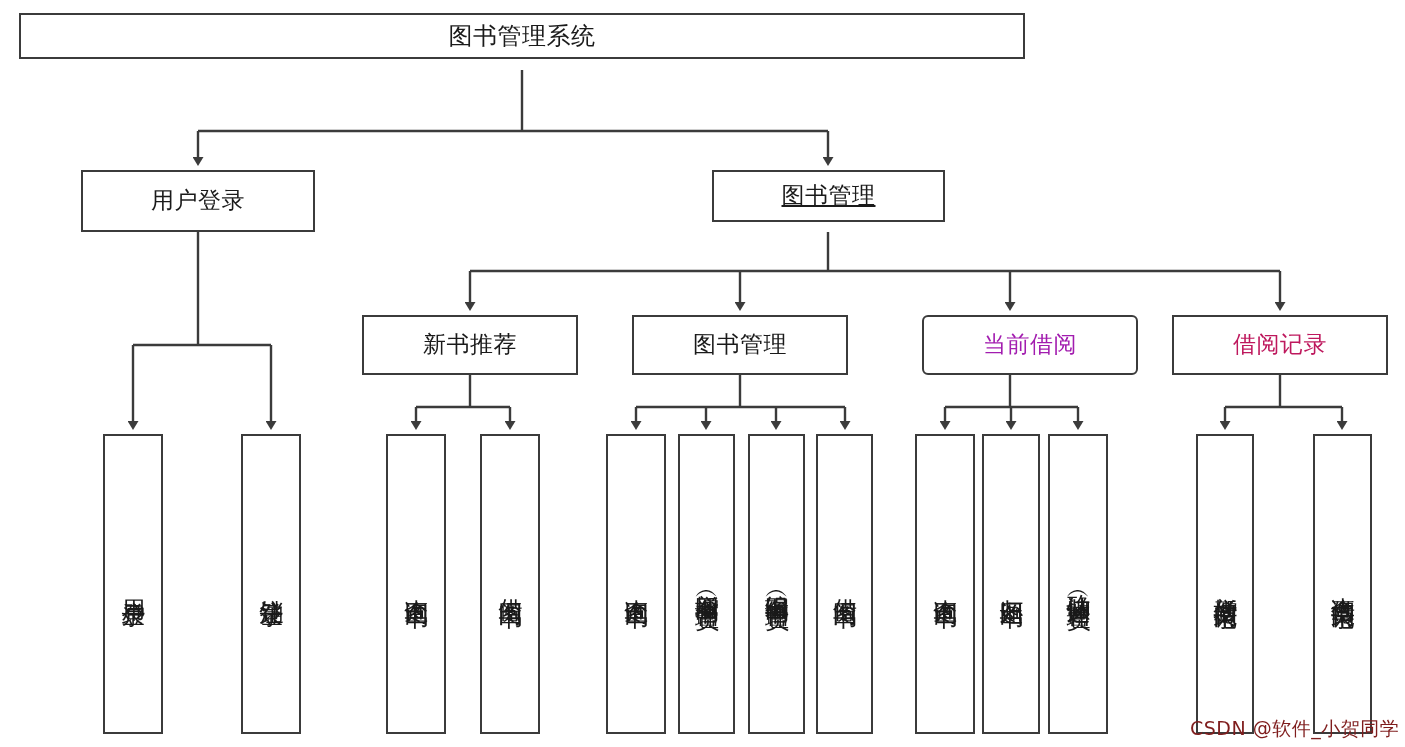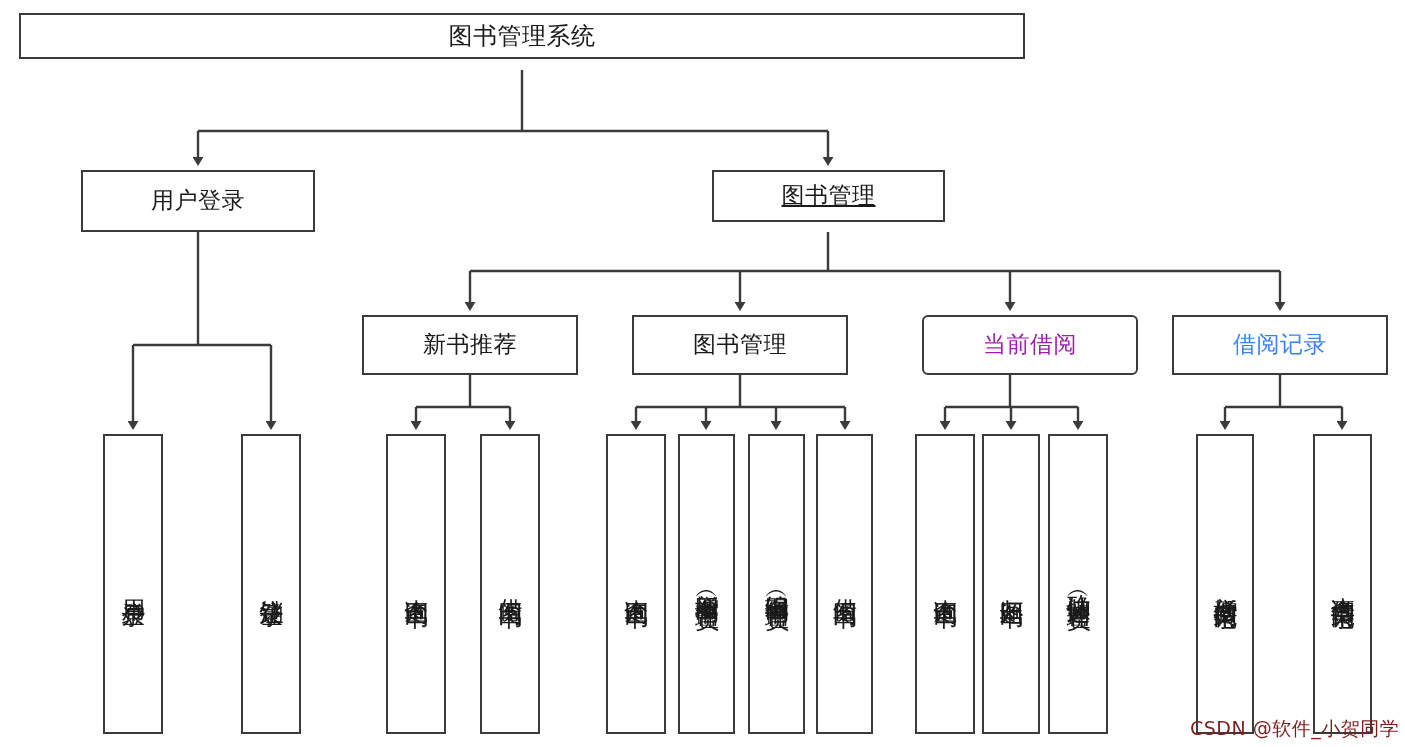--- a/index.html
+++ b/index.html
@@ -141,21 +141,21 @@
 
   <div class="node horiz" id="node-l2-0" style="left: 362px; top: 315px; width: 216px; height: 60px; border-color: rgb(59, 59, 59); background: rgb(255, 255, 255); color: rgb(26, 26, 26);">
     <span class="node-label">新书推荐</span>
   </div>
   <div class="node horiz" id="node-l2-1" style="left: 632px; top: 315px; width: 216px; height: 60px; border-color: rgb(59, 59, 59); background: rgb(255, 255, 255); color: rgb(26, 26, 26);">
     <span class="node-label">图书管理</span>
   </div>
   <div class="node horiz" id="node-l2-2" style="left: 922px; top: 315px; width: 216px; height: 60px; border-color: rgb(59, 59, 59); background: rgb(255, 255, 255); color: #a21caf; border-radius: 6px;">
     <span class="node-label">当前借阅</span>
   </div>
-  <div class="node horiz" id="node-l2-3" style="left: 1172px; top: 315px; width: 216px; height: 60px; border-color: rgb(59, 59, 59); background: rgb(255, 255, 255); color: #3b82f6;">
+  <div class="node horiz" id="node-l2-3" style="left: 1172px; top: 315px; width: 216px; height: 60px; border-color: rgb(59, 59, 59); background: rgb(255, 255, 255); color: #be185d;">
     <span class="node-label">借阅记录</span>
   </div>
 
   <div class="node vert" id="node-leaf-0" style="left: 103px; top: 434px; width: 60px; height: 300px; border-color: rgb(59, 59, 59); background: rgb(255, 255, 255); color: rgb(26, 26, 26);">
     <span class="node-label">用户登录</span>
   </div>
   <div class="node vert" id="node-leaf-1" style="left: 241px; top: 434px; width: 60px; height: 300px; border-color: rgb(59, 59, 59); background: rgb(255, 255, 255); color: rgb(26, 26, 26);">
     <span class="node-label">注销登录</span>
   </div>
   <div class="node vert" id="node-leaf-2" style="left: 386px; top: 434px; width: 60px; height: 300px; border-color: rgb(59, 59, 59); background: rgb(255, 255, 255); color: rgb(26, 26, 26);">

